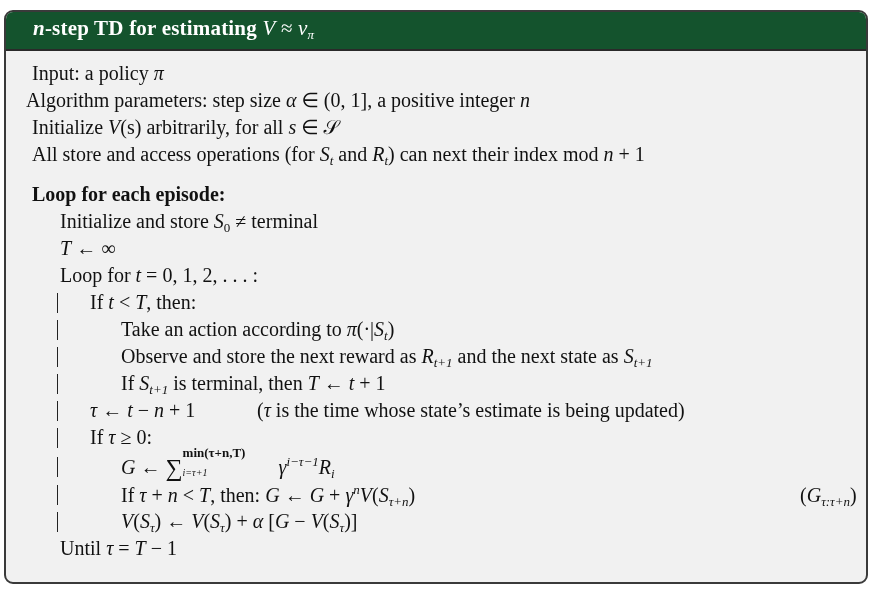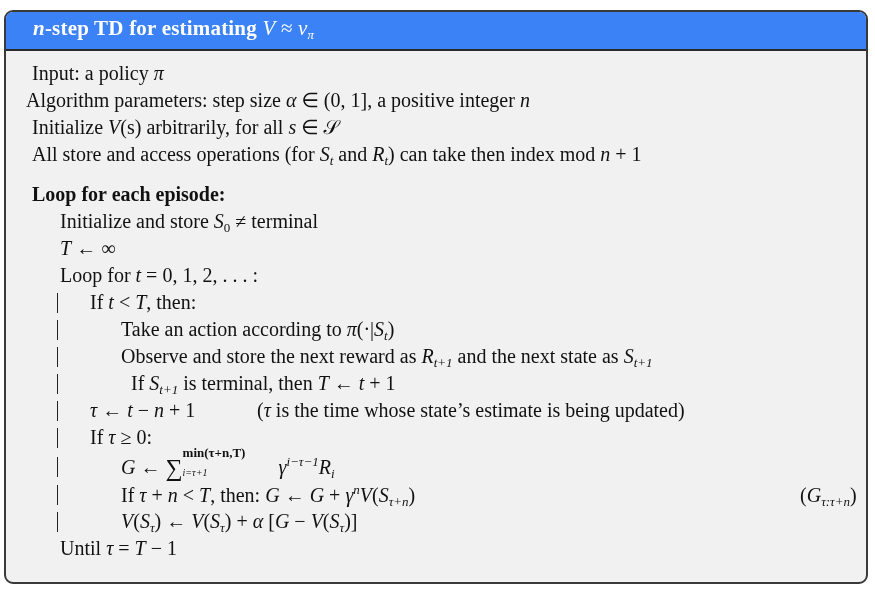--- a/index.html
+++ b/index.html
@@ -5,21 +5,21 @@
   html, body { margin: 0; padding: 0; background: #ffffff; }
   body { width: 875px; height: 589px; position: relative; overflow: hidden;
          font-family: "DejaVu Serif", "Liberation Serif", serif; color: #111; }
   .box {
     position: absolute; left: 4px; top: 10px; width: 860px; height: 570px;
     border: 2px solid #3a3a3a; border-radius: 9px; background: #f1f1f1;
     overflow: hidden; box-sizing: content-box;
   }
   .header {
     position: absolute; left: 0; top: 0; right: 0; height: 37px;
-    background: #3b82f6; border-bottom: 2px solid #2a2a2a;
+    background: #14532d; border-bottom: 2px solid #2a2a2a;
   }
   .title {
     position: absolute; left: 27px; top: 4px; font-size: 21px; font-weight: bold;
     color: #ffffff; white-space: nowrap; font-family: "Liberation Serif", serif;
     letter-spacing: 0.2px;
   }
   .title .mi { font-style: italic; font-weight: normal; }
   .title .bi { font-style: italic; font-weight: bold; }
   .line {
     position: absolute; white-space: nowrap; font-size: 20px;
@@ -45,21 +45,21 @@
     <div class="title"><span class="bi">n</span><span>-step TD for estimating </span><span class="mi">V</span><span style="font-weight:normal"> ≈ </span><span class="mi">v</span><sub class="mi" style="font-weight:normal">π</sub></div>
   </div>
 </div>
 
 <div class="line" style="left:32px; top:63px;"><span>Input: a policy </span><span class="mi">π</span></div>
 
 <div class="line" style="left:26px; top:90px;"><span>Algorithm parameters: step size </span><span class="mi">α</span><span> ∈ (0, 1], a positive integer </span><span class="mi">n</span></div>
 
 <div class="line" style="left:32px; top:117px;"><span>Initialize </span><span class="mi">V</span><span>(s)</span><span> arbitrarily, for all </span><span class="mi">s</span><span> ∈ </span><span>𝒮</span></div>
 
-<div class="line" style="left:32px; top:144px;"><span>All store and access operations (for </span><span class="mi">S</span><sub class="mi">t</sub><span> and </span><span class="mi">R</span><sub class="mi">t</sub><span>) can take then index mod </span><span class="mi">n</span><span> + 1</span></div>
+<div class="line" style="left:32px; top:144px;"><span>All store and access operations (for </span><span class="mi">S</span><sub class="mi">t</sub><span> and </span><span class="mi">R</span><sub class="mi">t</sub><span>) can next their index mod </span><span class="mi">n</span><span> + 1</span></div>
 
 <div class="line" style="left:32px; top:184px;font-weight:bold;">Loop for each episode:</div>
 
 <div class="line" style="left:60px; top:211px;font-family:Liberation Serif, serif;"><span>Initialize and store </span><span class="mi">S</span><sub>0</sub><span> ≠ terminal</span></div>
 
 <div class="line" style="left:60px; top:238px;"><span class="mi">T</span><span> ← ∞</span></div>
 
 <div class="line" style="left:60px; top:265px;"><span>Loop for </span><span class="mi">t</span><span> = 0, 1, 2, . . . :</span></div>
 
 <div class="bar" style="top:293px;"></div>
@@ -71,21 +71,21 @@
 <div class="bar" style="top:457px;"></div>
 <div class="bar" style="top:485px;"></div>
 <div class="bar" style="top:512px;"></div>
 
 <div class="line" style="left:90px; top:292px;"><span>If </span><span class="mi">t</span><span> &lt; </span><span class="mi">T</span><span>, then:</span></div>
 
 <div class="line" style="left:121px; top:319px;"><span>Take an action according to </span><span class="mi">π</span><span>(·|</span><span class="mi">S</span><sub class="mi">t</sub><span>)</span></div>
 
 <div class="line" style="left:121px; top:346px;"><span>Observe and store the next reward as </span><span class="mi">R</span><sub class="mi">t+1</sub><span> and the next state as </span><span class="mi">S</span><sub class="mi">t+1</sub></div>
 
-<div class="line" style="left:121px; top:373px;margin-left:10px;"><span>If </span><span class="mi">S</span><sub class="mi">t+1</sub><span> is terminal, then </span><span class="mi">T</span><span> ← </span><span class="mi">t</span><span> + 1</span></div>
+<div class="line" style="left:121px; top:373px;"><span>If </span><span class="mi">S</span><sub class="mi">t+1</sub><span> is terminal, then </span><span class="mi">T</span><span> ← </span><span class="mi">t</span><span> + 1</span></div>
 
 <div class="line" style="left:90px; top:400px;"><span class="mi">τ</span><span> ← </span><span class="mi">t</span><span> − </span><span class="mi">n</span><span> + 1</span></div>
 <div class="line" style="left:257px; top:400px;"><span>(</span><span class="mi">τ</span><span> is the time whose state’s estimate is being updated)</span></div>
 
 <div class="line" style="left:90px; top:427px;"><span>If </span><span class="mi">τ</span><span> ≥ 0:</span></div>
 
 <div class="line" style="left:121px; top:456px;"><span class="mi">G</span><span> ← </span><span class="sum">∑</span><span class="sumlims"><span class="up">min(τ+n,T)</span><span class="lo mi">i=τ+1</span></span><span class="mi">γ</span><sup class="mi">i−τ−1</sup><span class="mi">R</span><sub class="mi">i</sub></div>
 
 <div class="line" style="left:121px; top:485px;"><span>If </span><span class="mi">τ</span><span> + </span><span class="mi">n</span><span> &lt; </span><span class="mi">T</span><span>, then: </span><span class="mi">G</span><span> ← </span><span class="mi">G</span><span> + </span><span class="mi">γ</span><sup class="mi">n</sup><span class="mi">V</span><span>(</span><span class="mi">S</span><sub class="mi">τ+n</sub><span>)</span></div>
 

